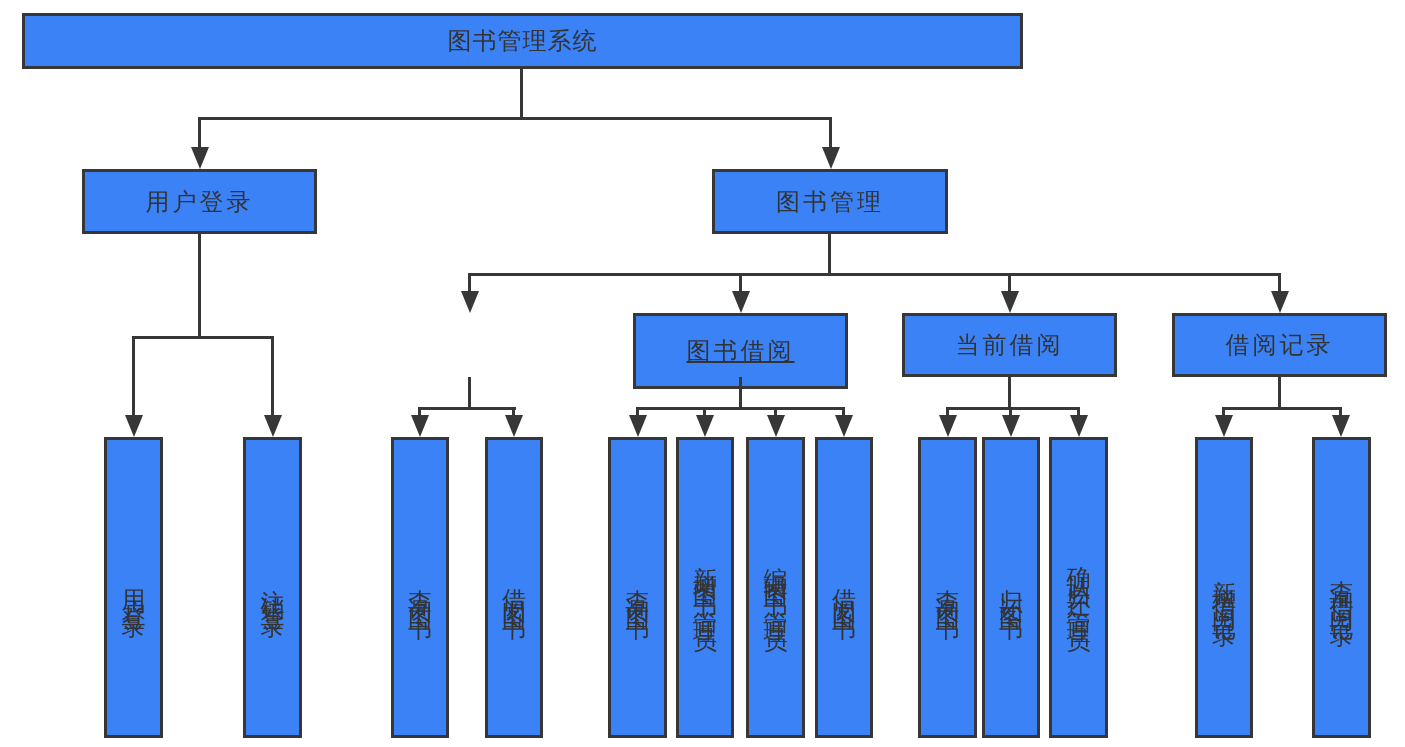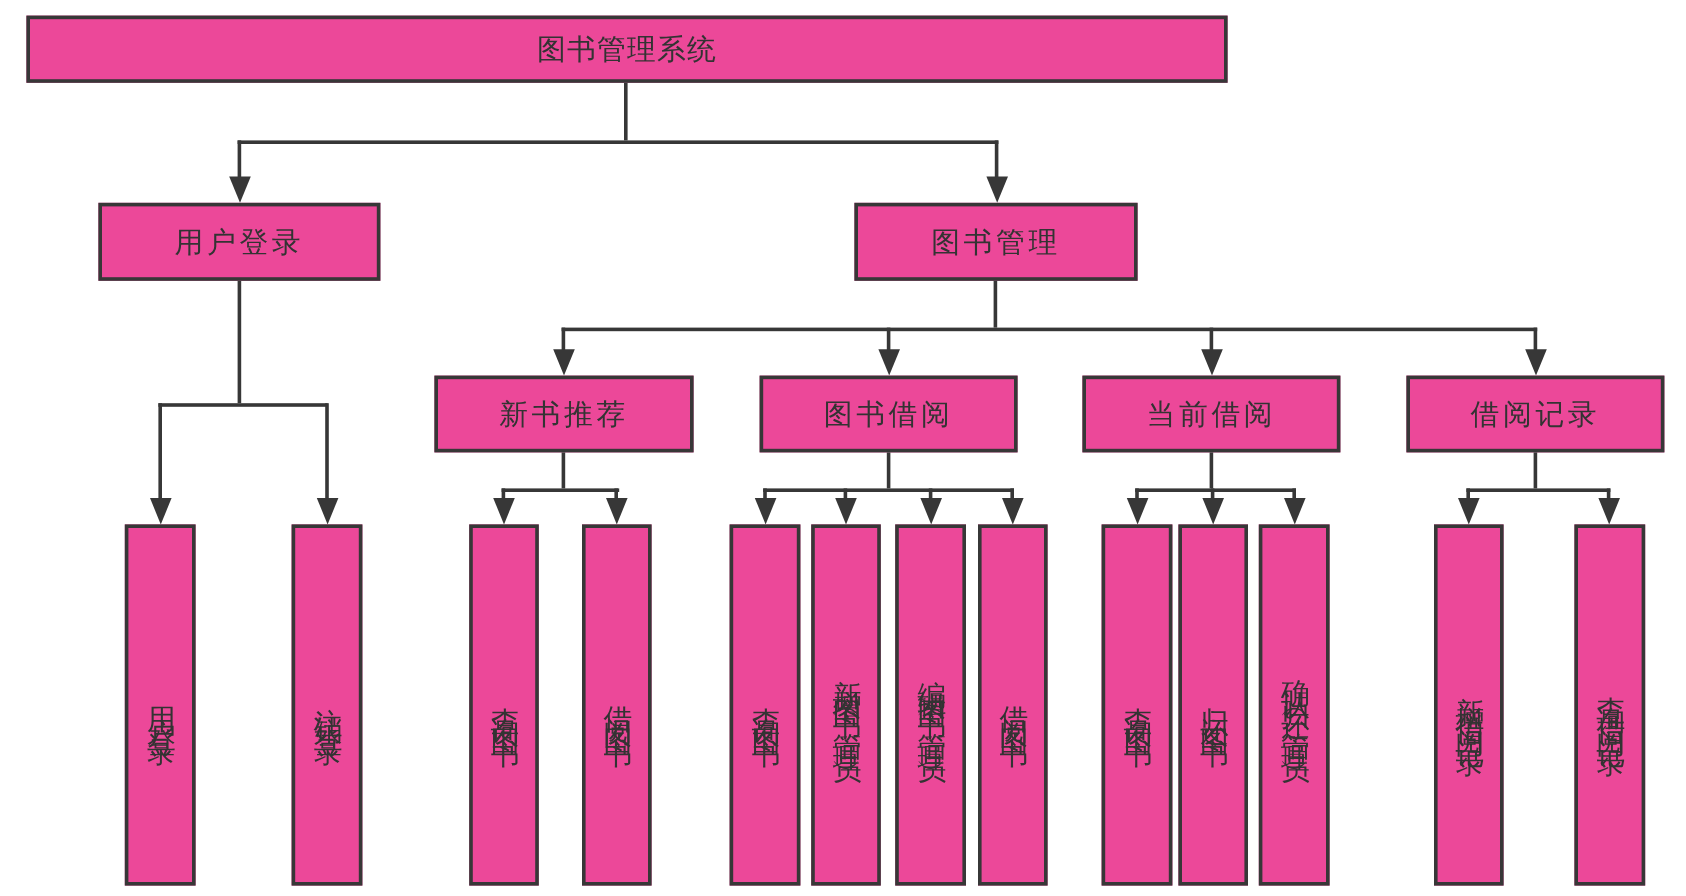--- a/index.html
+++ b/index.html
@@ -5,21 +5,21 @@
   html,body{margin:0;padding:0;}
   body{
     width:1405px;height:747px;position:relative;overflow:hidden;
     background:#ffffff;
     font-family:"Liberation Sans","DejaVu Sans",sans-serif;
     color:#333333;
   }
   .stage{position:absolute;inset:0;}
   .box{
     position:absolute;box-sizing:border-box;
-    border:3px solid #373737;background:#ec4899;
+    border:3px solid #373737;background:#3b82f6;
     display:flex;align-items:center;justify-content:center;
     font-size:24px;color:#333333;white-space:nowrap;
   }
   .hlabel{letter-spacing:3px;}
   .title{letter-spacing:1px;}
   .vbox{
     writing-mode:vertical-rl;text-orientation:upright;
     letter-spacing:9px;line-height:1;white-space:normal;
   }
   .line{position:absolute;background:#373737;}
@@ -62,22 +62,21 @@
   <div class="line" style="left:468px;top:273px;width:813px;height:3px;"></div>
   <div class="line" style="left:468px;top:273px;width:3px;height:20px;"></div>
   <div class="arrow" style="left:461px;top:291px;"></div>
   <div class="line" style="left:739px;top:273px;width:3px;height:20px;"></div>
   <div class="arrow" style="left:732px;top:291px;"></div>
   <div class="line" style="left:1008px;top:273px;width:3px;height:20px;"></div>
   <div class="arrow" style="left:1001px;top:291px;"></div>
   <div class="line" style="left:1278px;top:273px;width:3px;height:20px;"></div>
   <div class="arrow" style="left:1271px;top:291px;"></div>
 
-  <div class="box hlabel" style="left:362px;top:313px;width:216px;height:64px;">新书推荐</div>
-  <div class="box hlabel" style="left:633px;top:313px;width:215px;height:64px;">图书借阅</div>
+  <div class="box hlabel" style="left:633px;top:313px;width:215px;height:76px;text-decoration:underline;">图书借阅</div>
   <div class="box hlabel" style="left:902px;top:313px;width:215px;height:64px;">当前借阅</div>
   <div class="box hlabel" style="left:1172px;top:313px;width:215px;height:64px;">借阅记录</div>
 
   <div class="line" style="left:468px;top:377px;width:3px;height:30px;"></div>
   <div class="line" style="left:418px;top:407px;width:98px;height:3px;"></div>
   <div class="line" style="left:418px;top:407px;width:3px;height:12px;"></div>
   <div class="arrow" style="left:411px;top:415px;"></div>
   <div class="line" style="left:512px;top:407px;width:3px;height:12px;"></div>
   <div class="arrow" style="left:505px;top:415px;"></div>
 

